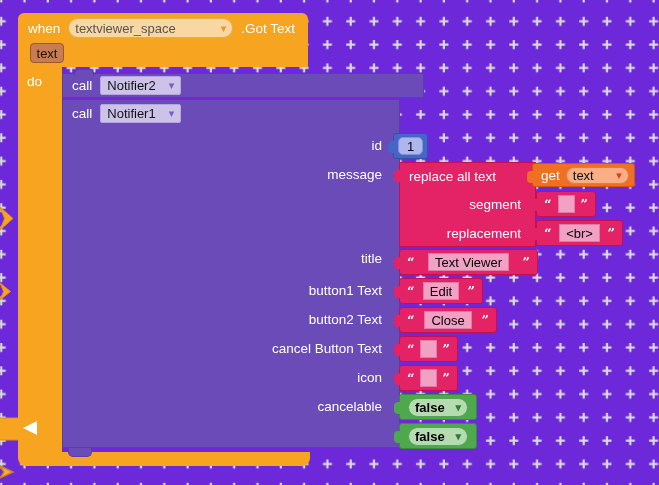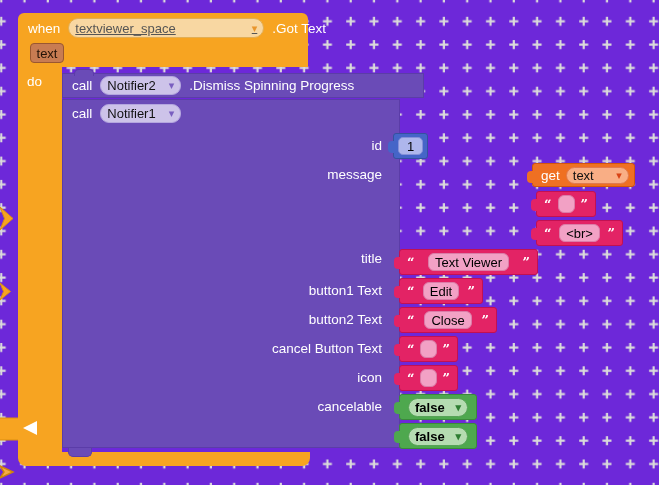--- a/index.html
+++ b/index.html
@@ -12,24 +12,24 @@
   .when-col{left:18px;top:66px;width:44px;height:387px;}
   .when-bottom{left:18px;top:452px;width:292px;height:14px;border-radius:0 0 8px 8px;}
   .when-header{left:28px;top:17px;height:22px;display:flex;align-items:center;gap:8px;color:#fff;}
   .param-pill{left:30px;top:43px;width:34px;height:20px;background:#C87C52;border:1px solid #9A5730;
               border-radius:4px;color:#241307;font-size:13px;display:flex;align-items:center;
               justify-content:center;box-sizing:border-box;}
   .do-label{left:27px;top:74px;color:#fff;}
   
   .dd{display:flex;align-items:center;justify-content:space-between;border-radius:10px;
       padding:0 6px;font-size:13px;height:20px;box-sizing:border-box;}
-  .dd-event{background:#F8D7A2;border:1px solid #E2AE54;color:#555;width:196px;text-decoration:underline;}
+  .dd-event{background:#F8D7A2;border:1px solid #E2AE54;color:#555;width:165px;}
   .arrow{font-size:11px;line-height:1;}
   .ar-event{color:#E8962E;}
-  .dd-comp{background:#CDC3E9;border:1px solid #B4A6DF;color:#111;width:81px;height:19px;border-radius:9px;}
+  .dd-comp{background:#CDC3E9;border:1px solid #B4A6DF;color:#111;width:81px;height:19px;border-radius:2px;}
   .ar-comp{color:#7A5FC0;}
   .dd-var{background:#F9AE85;border:1px solid #E2794C;color:#111;width:63px;height:17px;border-radius:9px;}
   .ar-var{color:#D84315;}
   .dd-bool{background:#B5DCB1;border:1px solid #57A257;color:#000;width:60px;height:19px;border-radius:10px;font-weight:bold;}
   .ar-bool{color:#2E7D32;}
   
   .purple{background:#6A4BB7;border:1px solid #5B3CA8;box-sizing:border-box;}
   .blk-dismiss{left:62px;top:73px;width:362px;height:25px;display:flex;align-items:center;gap:8px;
                padding-left:9px;color:#fff;}
   .blk-dialog{left:62px;top:99px;width:338px;height:349px;}
@@ -41,21 +41,21 @@
   .arg-label{position:absolute;left:70px;width:312px;text-align:right;color:#fff;height:26px;line-height:26px;}
   
   .vb{position:absolute;height:26px;box-sizing:border-box;display:flex;align-items:center;border-radius:3px;}
   .plug::before{content:"";position:absolute;left:-6px;top:7px;width:7px;height:12px;background:inherit;
                 border-radius:4px 0 0 4px;}
   .num{background:#4565C8;border:1px solid #35519F;justify-content:center;}
   .numfield{width:25px;height:18px;background:#AEB6EC;border:1px solid #8590DA;border-radius:5px;color:#000;
             font-size:13px;display:flex;align-items:center;justify-content:center;box-sizing:border-box;}
   .pink{background:#E32365;border:1px solid #C21052;}
   .str{padding:0 7px;justify-content:space-between;}
-  .strfield{height:18px;background:#F2A1C5;border:1px solid #DC7CA8;border-radius:6px;color:#000;
+  .strfield{height:18px;background:#F2A1C5;border:1px solid #DC7CA8;border-radius:0;color:#000;
             font-size:13px;display:flex;align-items:center;padding:0 6px;white-space:nowrap;box-sizing:border-box;}
   .strfield.empty{width:17px;padding:0;}
   .quote{color:#fff;font-size:13px;font-weight:bold;font-family:"DejaVu Serif",serif;}
   .replace-col{left:399px;top:162px;width:137px;height:85px;background:#E32365;border:1px solid #C21052;
                box-sizing:border-box;position:absolute;}
   .replace-row1{position:absolute;left:9px;top:0;height:27px;line-height:27px;color:#fff;}
   .replace-row{position:absolute;right:14px;height:26px;line-height:26px;color:#fff;}
   .getblk{background:#EF7022;border:1px solid #D1560C;padding-left:8px;gap:6px;}
   .bool{background:#4EA84E;border:1px solid #3A8A3A;justify-content:center;}
   .white{color:#fff;}
@@ -97,21 +97,20 @@
 
   <div class="abs param-pill">text</div>
   <div class="abs do-label">do</div>
 
   <div class="abs purple blk-dismiss">
     <span>call</span>
     <span class="dd dd-comp">
       <span>Notifier2</span>
       <span class="arrow ar-comp">▾</span>
     </span>
-    <span>.Dismiss Spinning Progress</span>
   </div>
   <div class="abs notch-top"></div>
 
   <div class="abs purple blk-dialog">
     <div class="dialog-header">
       <span>call</span>
       <span class="dd dd-comp">
         <span>Notifier1</span>
         <span class="arrow ar-comp">▾</span>
       </span>
@@ -125,20 +124,25 @@
   <div class="arg-label" style="top:278px">button1 Text</div>
   <div class="arg-label" style="top:307px">button2 Text</div>
   <div class="arg-label" style="top:336px">cancel Button Text</div>
   <div class="arg-label" style="top:365px">icon</div>
   <div class="arg-label" style="top:394px">cancelable</div>
 
   <div class="vb plug num" style="left:393px;top:133px;width:35px">
     <span class="numfield">1</span>
   </div>
 
+  <div class="replace-col plug">
+    <div class="replace-row1">replace all text</div>
+    <div class="replace-row" style="top:29px">segment</div>
+    <div class="replace-row" style="top:58px">replacement</div>
+  </div>
 
   <div class="vb plug getblk" style="left:532px;top:163px;width:103px;height:24px">
     <span class="white">get</span>
     <span class="dd dd-var">
       <span>text</span>
       <span class="arrow ar-var">▾</span>
     </span>
   </div>
 
   <div class="vb plug pink str" style="left:536px;top:191px;width:60px">

